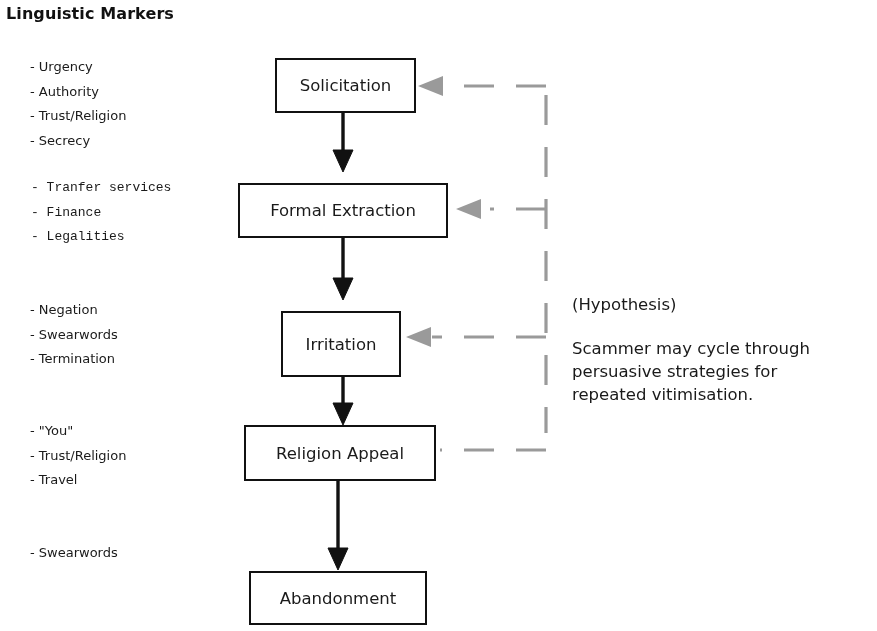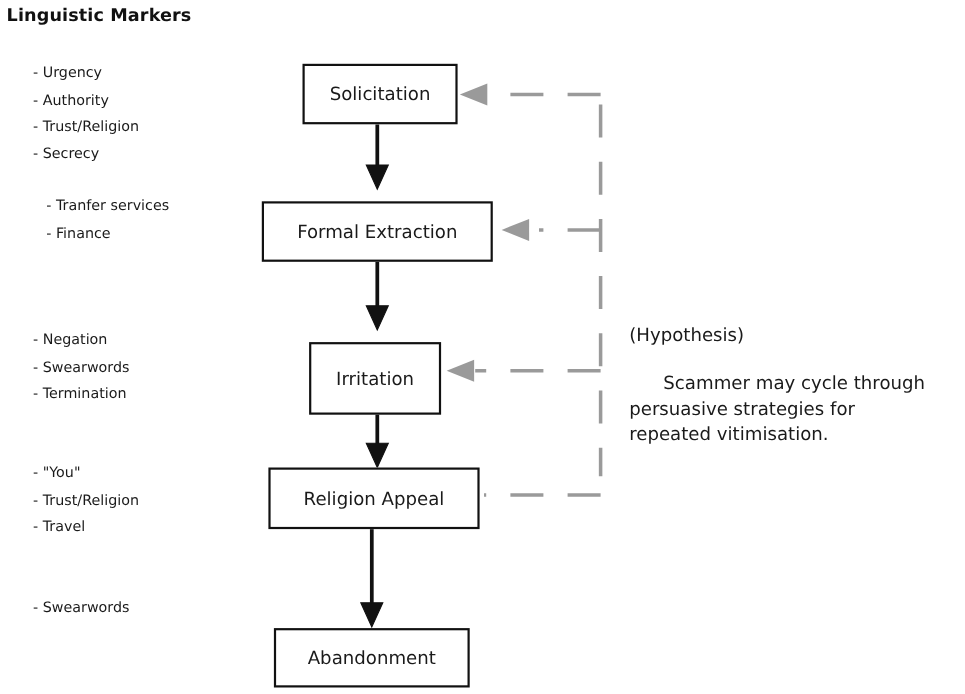--- a/index.html
+++ b/index.html
@@ -111,23 +111,24 @@
     </g>
   </svg>
 
   <div class="abs marker-group" style="left:30px; top:55px;">
     <span class="marker-line">- Urgency</span>
     <span class="marker-line">- Authority</span>
     <span class="marker-line">- Trust/Religion</span>
     <span class="marker-line">- Secrecy</span>
   </div>
 
-  <div class="abs marker-group" style="left:42px; top:176px;">
+  <div class="abs marker-group" style="left:31px; top:176px;font-family:Liberation Mono, monospace;">
     <span class="marker-line">- Tranfer services</span>
     <span class="marker-line">- Finance</span>
+    <span class="marker-line">- Legalities</span>
   </div>
 
   <div class="abs marker-group" style="left:30px; top:298px;">
     <span class="marker-line">- Negation</span>
     <span class="marker-line">- Swearwords</span>
     <span class="marker-line">- Termination</span>
   </div>
 
   <div class="abs marker-group" style="left:30px; top:419px;">
     <span class="marker-line">- "You"</span>
@@ -155,18 +156,18 @@
     <span>Religion Appeal</span>
   </div>
 
   <div class="abs stage-box" style="left:249px; top:571px; width:178px; height:54px;">
     <span>Abandonment</span>
   </div>
 
   <div class="abs note" id="hypothesis-note">(Hypothesis)</div>
 
   <div class="abs note" id="cycle-note">
-    <span style="display:block;text-align:center;">Scammer may cycle through</span>
+    <span style="display:block;">Scammer may cycle through</span>
     <span style="display:block;">persuasive strategies for</span>
     <span style="display:block;">repeated vitimisation.</span>
   </div>
 
 </div>
 
 </body></html>

